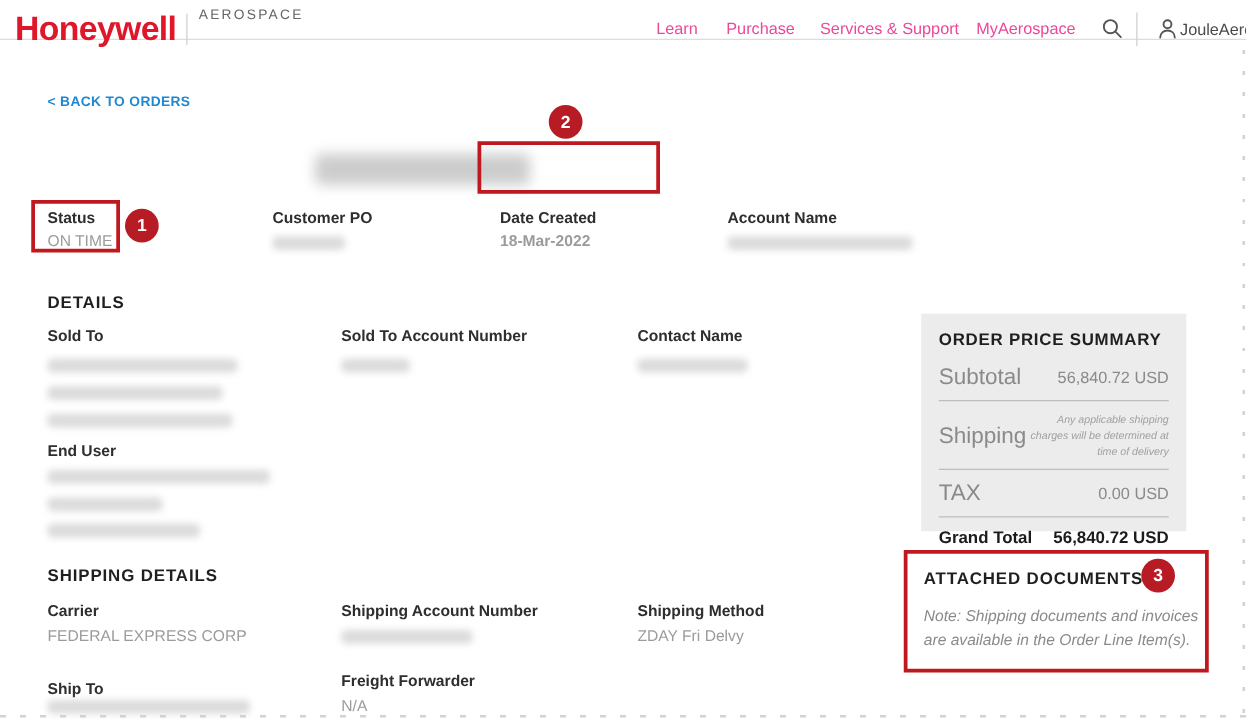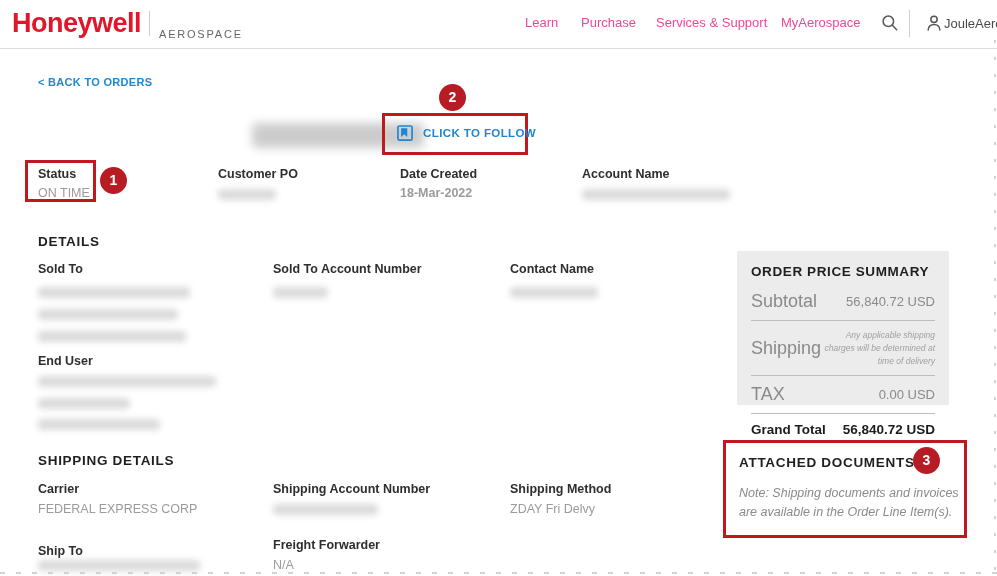--- a/index.html
+++ b/index.html
@@ -1,23 +1,23 @@
 <!DOCTYPE html>
 <html><head>
 <meta charset="utf-8">
 <style>
   * { margin:0; padding:0; box-sizing:border-box; }
   body { background:#fff; font-family:"Liberation Sans", sans-serif; }
   #stage { position:relative; width:997px; height:576px; background:#fff; overflow:hidden; }
 
   
-  .topbar { position:absolute; left:0; top:0; width:997px; height:49px; background:#fff; border-bottom:1px solid #dcdcdc; }
+  .topbar { position:absolute; left:0; top:0; width:997px; height:32px; background:#fff; border-bottom:1px solid #dcdcdc; }
   .logo { position:absolute; left:12px; top:8px; font-size:27px; font-weight:bold; color:#e0162b; letter-spacing:-0.5px; }
   .vdiv { position:absolute; width:1px; background:#cfcfcf; }
-  .division { position:absolute; left:159px; top:28px; font-size:11px; color:#63666a; letter-spacing:1.8px; }
+  .division { position:absolute; left:159px; top:6px; font-size:11px; color:#63666a; letter-spacing:1.8px; }
   .nav-item { position:absolute; top:15px; font-size:13px; color:#ec4899; cursor:pointer; white-space:nowrap; }
   .username { position:absolute; left:944px; top:16px; font-size:13px; color:#4a4a4a; }
 
   
   .section-heading { position:absolute; font-size:13.5px; font-weight:bold; color:#1f1f1f; letter-spacing:.7px; }
   .field-label { position:absolute; font-size:12.5px; font-weight:bold; color:#2e2e2e; }
   .field-value { position:absolute; font-size:12.5px; color:#9b9b9b; }
 
   .back-link { position:absolute; left:38px; top:76px; font-size:11px; font-weight:bold; color:#1e88d2; letter-spacing:.3px; cursor:pointer; }
   .page-title { position:absolute; left:38px; top:116px; font-size:28px; color:#696969; }
@@ -29,21 +29,21 @@
   
   .anno-box { position:absolute; border:3px solid #c0181f; }
   .anno-circle { position:absolute; width:27px; height:27px; border-radius:50%; background:#b71c24; color:#fff;
                  font-size:14px; font-weight:bold; text-align:center; line-height:27px; }
 
   
   .follow-btn { position:absolute; left:396px; top:124px; display:flex; align-items:center; gap:9px; cursor:pointer; }
   .follow-label { font-size:11.5px; font-weight:bold; color:#1b87d4; letter-spacing:.4px; }
 
   
-  .price-box { position:absolute; left:737px; top:251px; width:212px; height:154px; background:#ececec; padding:13px 14px 0 14px; }
+  .price-box { position:absolute; left:737px; top:251px; width:212px; height:174px; background:#ececec; padding:13px 14px 0 14px; }
   .price-heading { font-size:13.5px; font-weight:bold; color:#1f1f1f; letter-spacing:.6px; margin-bottom:4px; }
   .price-row { display:flex; justify-content:space-between; align-items:center; padding:8px 0; }
   .price-row + .price-row { border-top:1px solid #bdbdbd; }
   .price-label { font-size:18px; color:#8a8a8a; }
   .price-value { font-size:13px; color:#8a8a8a; }
   .price-note { font-size:8.5px; font-style:italic; color:#a0a0a0; text-align:right; width:128px; line-height:1.5; }
   .grand .price-label, .grand .price-value { font-weight:bold; color:#1c1c1c; font-size:13.5px; }
 
   
   .attach-note { position:absolute; left:739px; top:484px; width:224px; font-size:12.5px; font-style:italic; color:#8a8a8a; line-height:1.55; }
@@ -89,29 +89,20 @@
 
   <div class="back-link">
     <span>&lt;</span>
     <span>BACK TO ORDERS</span>
   </div>
 
   <div class="blob-big" style="left:252px; top:123px; width:172px; height:25px;"></div>
 
   <div class="anno-box" style="left:382px; top:113px; width:146px; height:42px;"></div>
   <div class="anno-circle" style="left:439px; top:84px;">2</div>
-  <div class="follow-btn">
-    <span>
-      <svg width="18" height="18" viewBox="0 0 24 24">
-        <rect x="2.6" y="2.6" width="18.8" height="18.8" rx="1.8" fill="none" stroke="#1b87d4" stroke-width="2.2"></rect>
-        <path d="M6.8 5.8 h8.2 v11.4 l-4.1 -3.4 -4.1 3.4 z" fill="#1b87d4"></path>
-      </svg>
-    </span>
-    <span class="follow-label">CLICK TO FOLLOW</span>
-  </div>
 
   <div class="anno-box" style="left:25px; top:160px; width:71px; height:42px;"></div>
   <div class="anno-circle" style="left:100px; top:167px;">1</div>
 
   <div class="field-label" style="left:38px; top:167px;">Status</div>
   <div class="field-value" style="left:38px; top:186px;">ON TIME</div>
 
   <div class="field-label" style="left:218px; top:167px;">Customer PO</div>
   <div class="blob" style="left:218px; top:189px; width:58px; height:11px;"></div>
 

